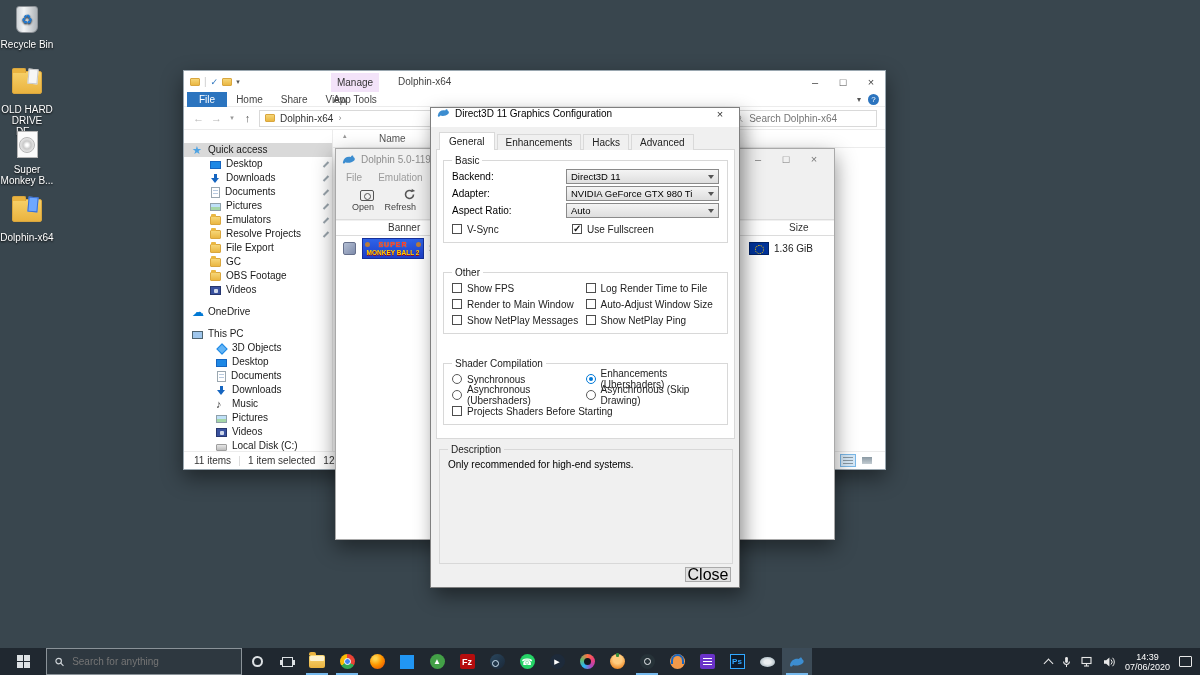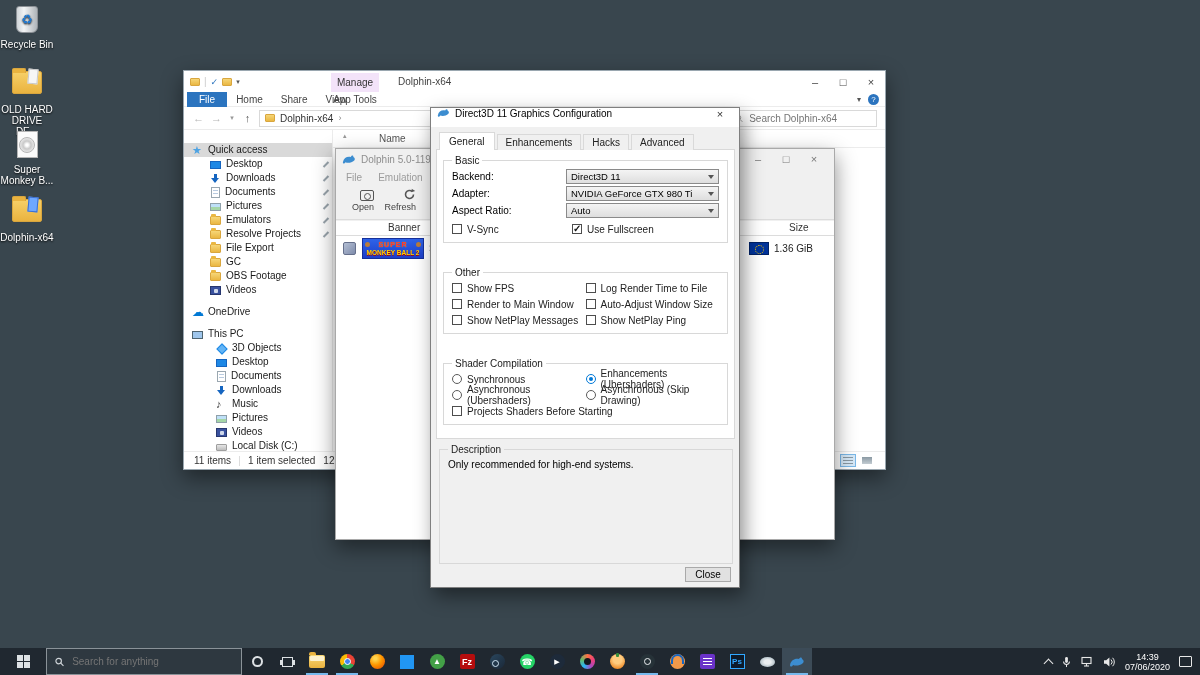--- a/index.html
+++ b/index.html
@@ -142,21 +142,21 @@
   .cb{width:10px;height:10px;border:1px solid #4d4d4d;background:#fff;position:relative;flex:none}
   .cb.on::after{content:"✓";position:absolute;left:0;top:-2px;font-size:10px;color:#111;font-weight:bold}
   .rb{width:10px;height:10px;border:1px solid #5a5a5a;border-radius:50%;background:#fff;position:relative;flex:none}
   .rb.on{border-color:#0078d7}
   .rb.on::after{content:"";position:absolute;inset:2px;border-radius:50%;background:#0078d7}
   .grid2{display:grid;grid-template-columns:1fr 1fr;row-gap:0}
   .descfs{position:absolute;left:8px;top:336px;width:294px;height:120px;background:#f0f0f0}
   .descfs p{font-size:10px;line-height:12.5px;margin:2px 0 0;color:#000}
   .descfs p+p{margin-top:12px}
   .closebtn{position:absolute;right:8px;bottom:5px;width:46px;height:15px;background:#e1e1e1;border:1px solid #a9a9a9;
-            font-size:10px;text-align:center;line-height:13px;color:#000}
+            font-size:16px;text-align:center;line-height:13px;color:#000}
 
   
   #taskbar{position:absolute;left:0;right:0;bottom:0;height:27px;background:#202830;display:flex;align-items:stretch;z-index:50}
   .start{width:46px;display:flex;align-items:center;justify-content:center}
   .winlogo{display:grid;grid-template-columns:6px 6px;grid-template-rows:6px 6px;gap:1px}
   .winlogo i{background:#dde1e4}
   .tb-search{width:196px;background:#2e3840;border:1px solid #8a9298;display:flex;align-items:center;gap:6px;padding:0 8px}
   .tb-search input{border:none;outline:none;background:transparent;color:#cfd4d8;font-size:10px;width:100%;font-family:inherit}
   .tb-btn{width:30px;display:flex;align-items:center;justify-content:center}
   .cortana{width:11px;height:11px;border:2px solid #dde1e4;border-radius:50%}

